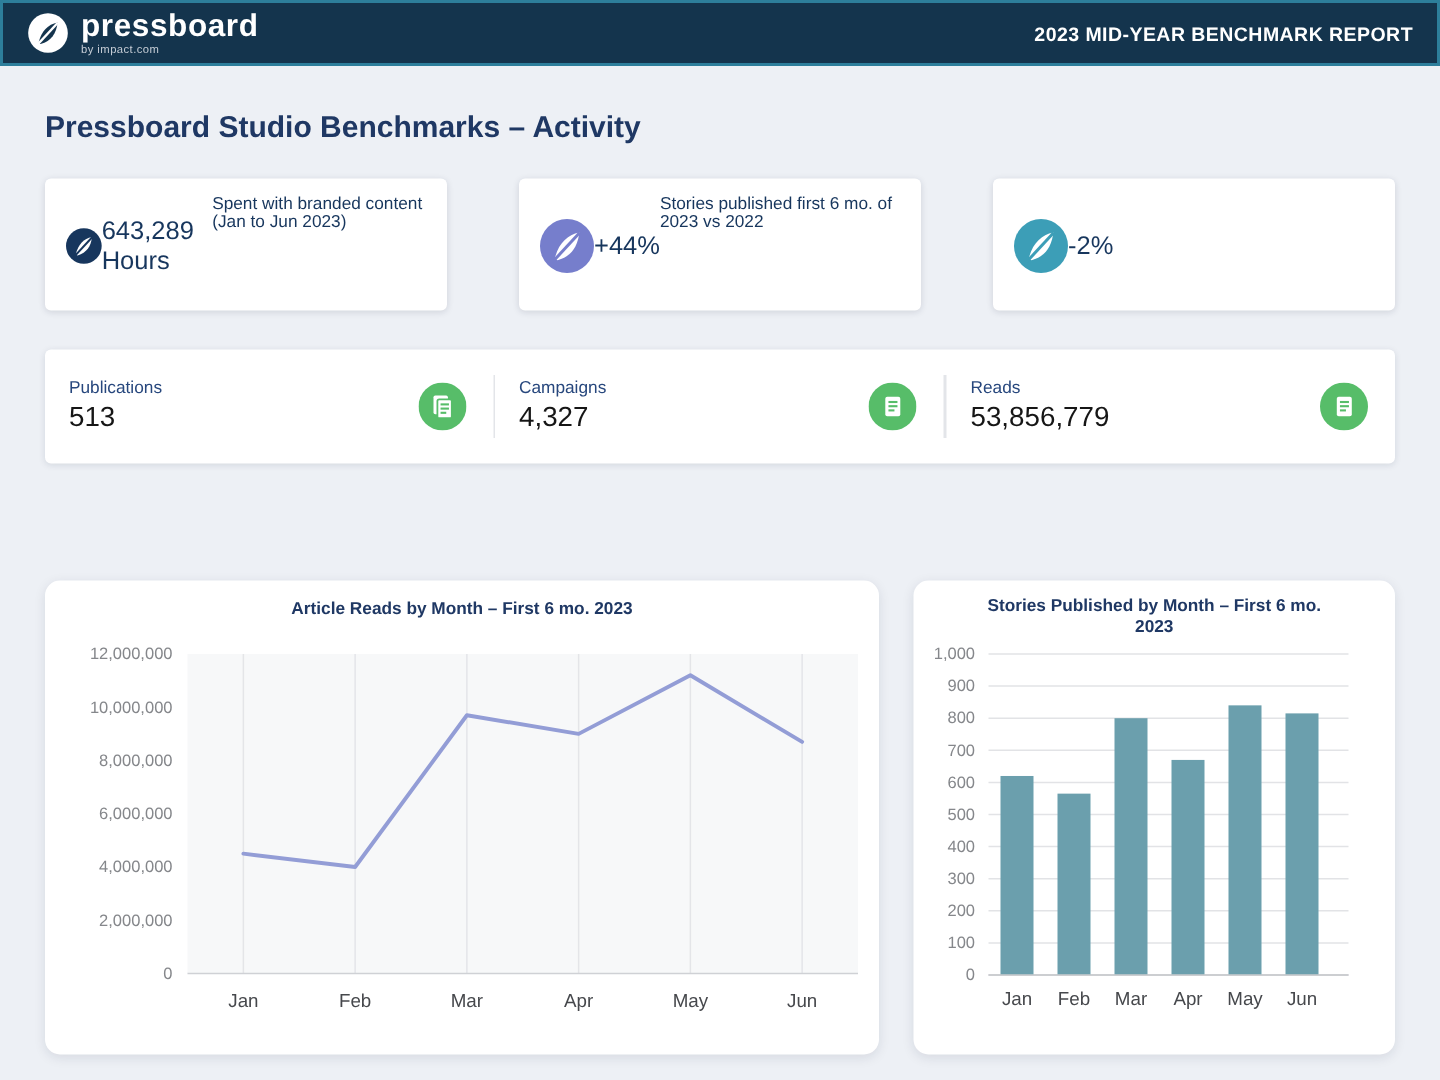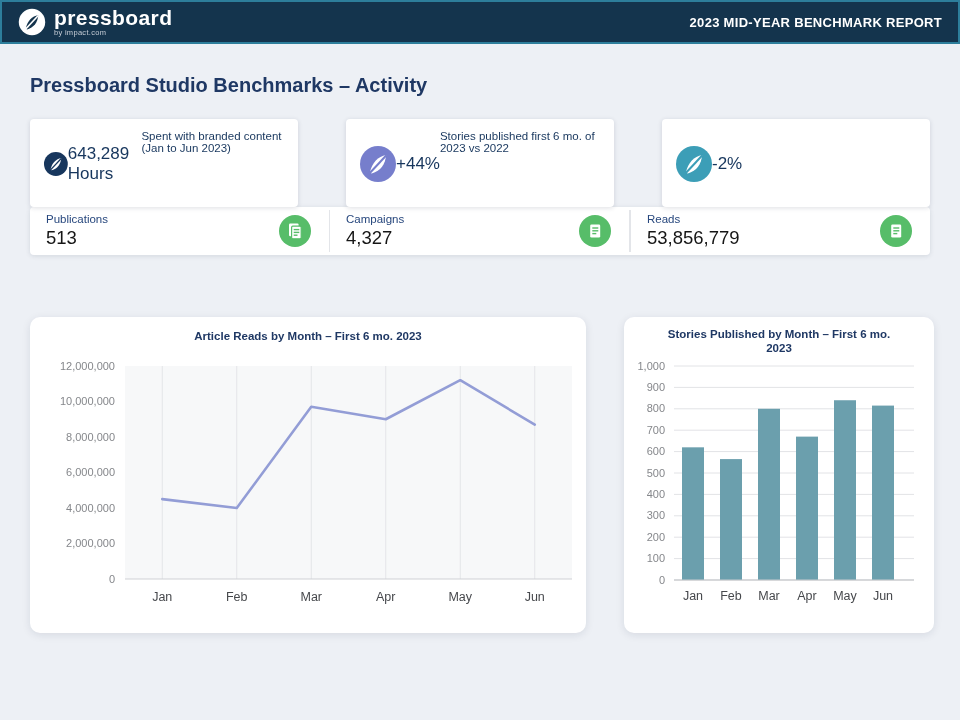--- a/index.html
+++ b/index.html
@@ -33,34 +33,34 @@
     flex:1; height:88px; background:#fff; border-radius:4px;
     box-shadow:0 1px 5px rgba(20,30,60,.14);
     padding:11px 14px 10px; display:flex; flex-direction:row; justify-content:space-between;
   }
   .kpi-top { display:flex; align-items:center; justify-content:space-between; }
   .kpi-icon { width:36px; height:36px; }
   .kpi-value { font-size:17px; color:#17365d; }
   .kpi-label { font-size:11.5px; color:#17365d; }
 
   .stats-bar {
-    height:48px; background:#fff; border-radius:4px;
+    margin-top:26px; height:76px; background:#fff; border-radius:4px;
     box-shadow:0 1px 5px rgba(20,30,60,.12);
     display:flex; align-items:center;
   }
   .stat-item {
     flex:1; display:flex; align-items:center; justify-content:space-between;
     padding:0 18px 0 16px; height:100%;
   }
   .stat-label { font-size:11.5px; color:#27477d; }
   .stat-value { font-size:18.5px; color:#161616; margin-top:2px; }
   .stat-icon { width:32px; height:32px; }
   .stat-divider { width:1px; height:42px; background:#e3e5e9; }
 
-  .charts-row { display:flex; gap:38px; margin-top:62px; }
+  .charts-row { display:flex; gap:23px; margin-top:78px; }
   .chart-card {
     background:#fff; border-radius:10px; height:316px;
     box-shadow:0 2px 8px rgba(20,30,60,.10);
   }
   .chart-card.line-card { width:556px; }
   .chart-card.bar-card  { flex:1; }
   .chart-title {
     font-size:11.5px; font-weight:bold; color:#1f3864;
     text-align:center; margin-top:13px; line-height:1.2;
   }

